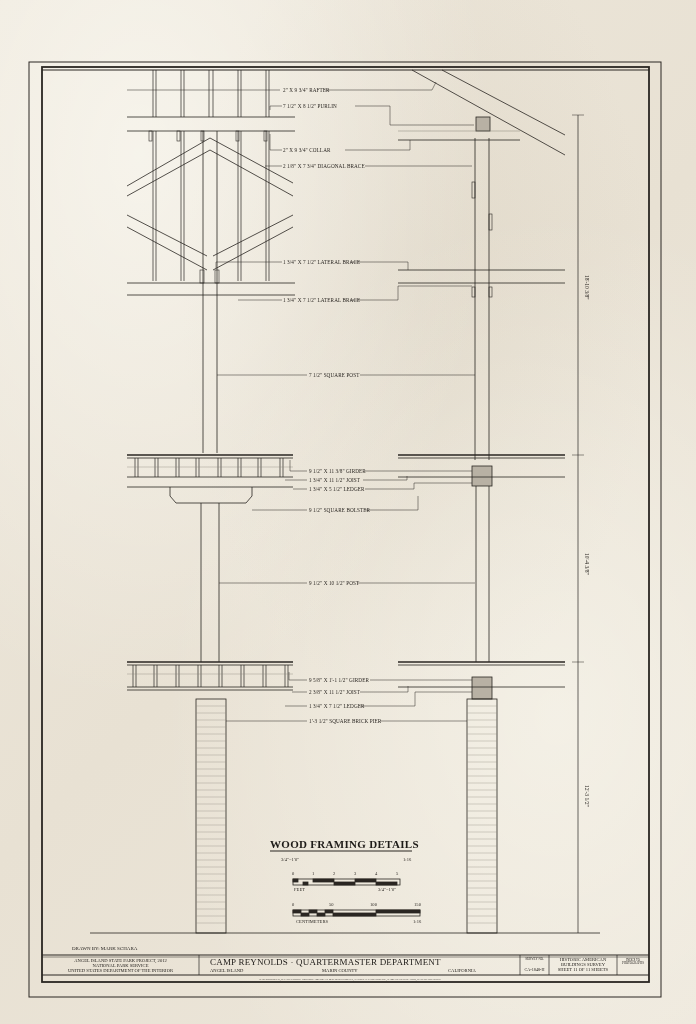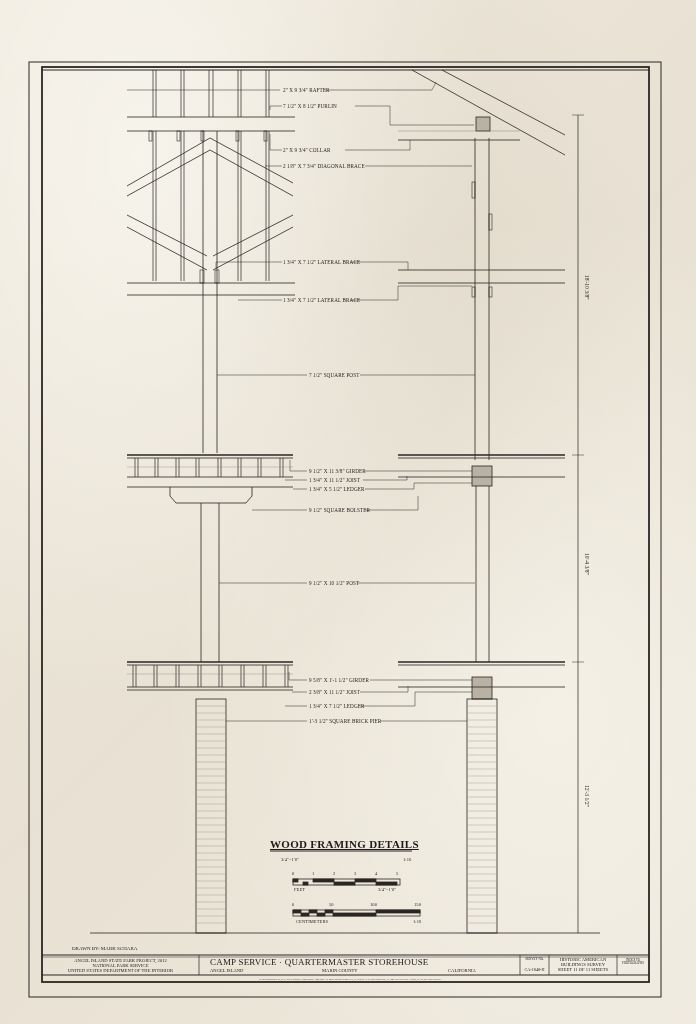--- a/index.html
+++ b/index.html
@@ -23,21 +23,21 @@
     font-family: "Liberation Serif", serif; text-transform: uppercase;
     background: transparent;
   }
   .dim {
     position: absolute; font-size: 5.5px; white-space: nowrap;
     transform: rotate(90deg); transform-origin: left top; color: #2a2622;
     font-family: "Liberation Serif", serif;
   }
   .title-main {
     position: absolute; left: 270px; top: 838px; font-size: 11px; font-weight: bold;
-    letter-spacing: 0.3px; font-family: "Liberation Serif", serif; color: #1e1b18; text-decoration: underline;
+    letter-spacing: 0.3px; font-family: "Liberation Serif", serif; color: #1e1b18;
   }
   .scale-l { position: absolute; left: 281px; top: 858px; font-size: 4.5px; }
   .scale-r { position: absolute; left: 403px; top: 858px; font-size: 4.5px; }
   .tb { position: absolute; font-family: "Liberation Serif", serif; color: #1e1b18; line-height: 1.05; }
   .tb-small { font-size: 4.6px; text-align: center; }
 </style>
 </head>
 <body>
 
 <div class="sheet">
@@ -366,21 +366,21 @@
 <div class="lbl" style="left:414px;top:903px;font-size:4.5px">150</div>
 <div class="lbl" style="left:296px;top:920px;font-size:4.5px">CENTIMETERS</div>
 <div class="lbl" style="left:413px;top:920px;font-size:4.5px">1:16</div>
 
 <div class="tb" style="left:72px;top:946px;font-size:5px">DRAWN BY: MARK SCHARA</div>
 <div class="tb tb-small" style="left:44px;top:959px;width:153px">
   <div>ANGEL ISLAND STATE PARK PROJECT, 2012</div>
   <div>NATIONAL PARK SERVICE</div>
   <div>UNITED STATES DEPARTMENT OF THE INTERIOR</div>
 </div>
-<div class="tb" style="left:210px;top:958px;font-size:9px;letter-spacing:0.2px">CAMP SERVICE · QUARTERMASTER STOREHOUSE</div>
+<div class="tb" style="left:210px;top:958px;font-size:9px;letter-spacing:0.2px">CAMP REYNOLDS · QUARTERMASTER DEPARTMENT</div>
 <div class="tb" style="left:210px;top:969px;font-size:4.6px">ANGEL ISLAND</div>
 <div class="tb" style="left:322px;top:969px;font-size:4.6px">MARIN COUNTY</div>
 <div class="tb" style="left:448px;top:969px;font-size:4.6px">CALIFORNIA</div>
 <div class="tb tb-small" style="left:521px;top:958px;width:27px;font-size:3.2px">SURVEY NO.</div>
 <div class="tb tb-small" style="left:521px;top:968px;width:27px;font-size:4.2px">CA-1848-H</div>
 <div class="tb tb-small" style="left:550px;top:958px;width:66px">
   <div>HISTORIC AMERICAN</div>
   <div>BUILDINGS SURVEY</div>
   <div>SHEET 11 OF 11 SHEETS</div>
 </div>

